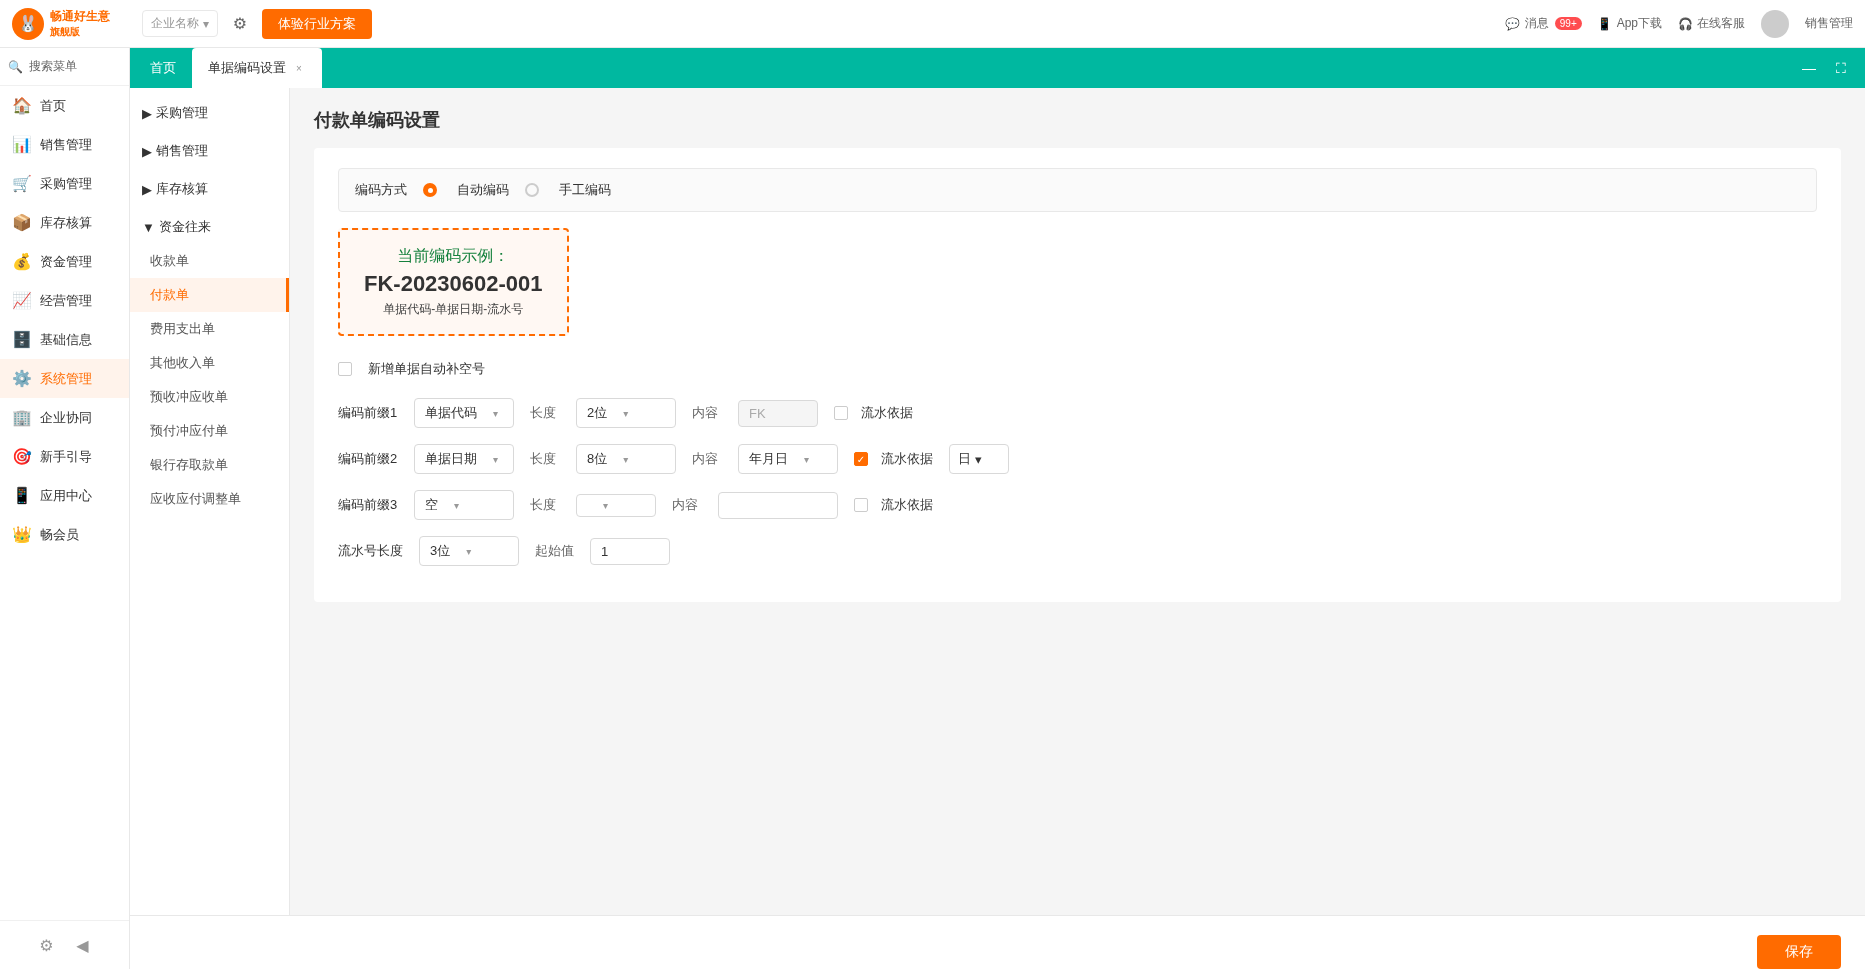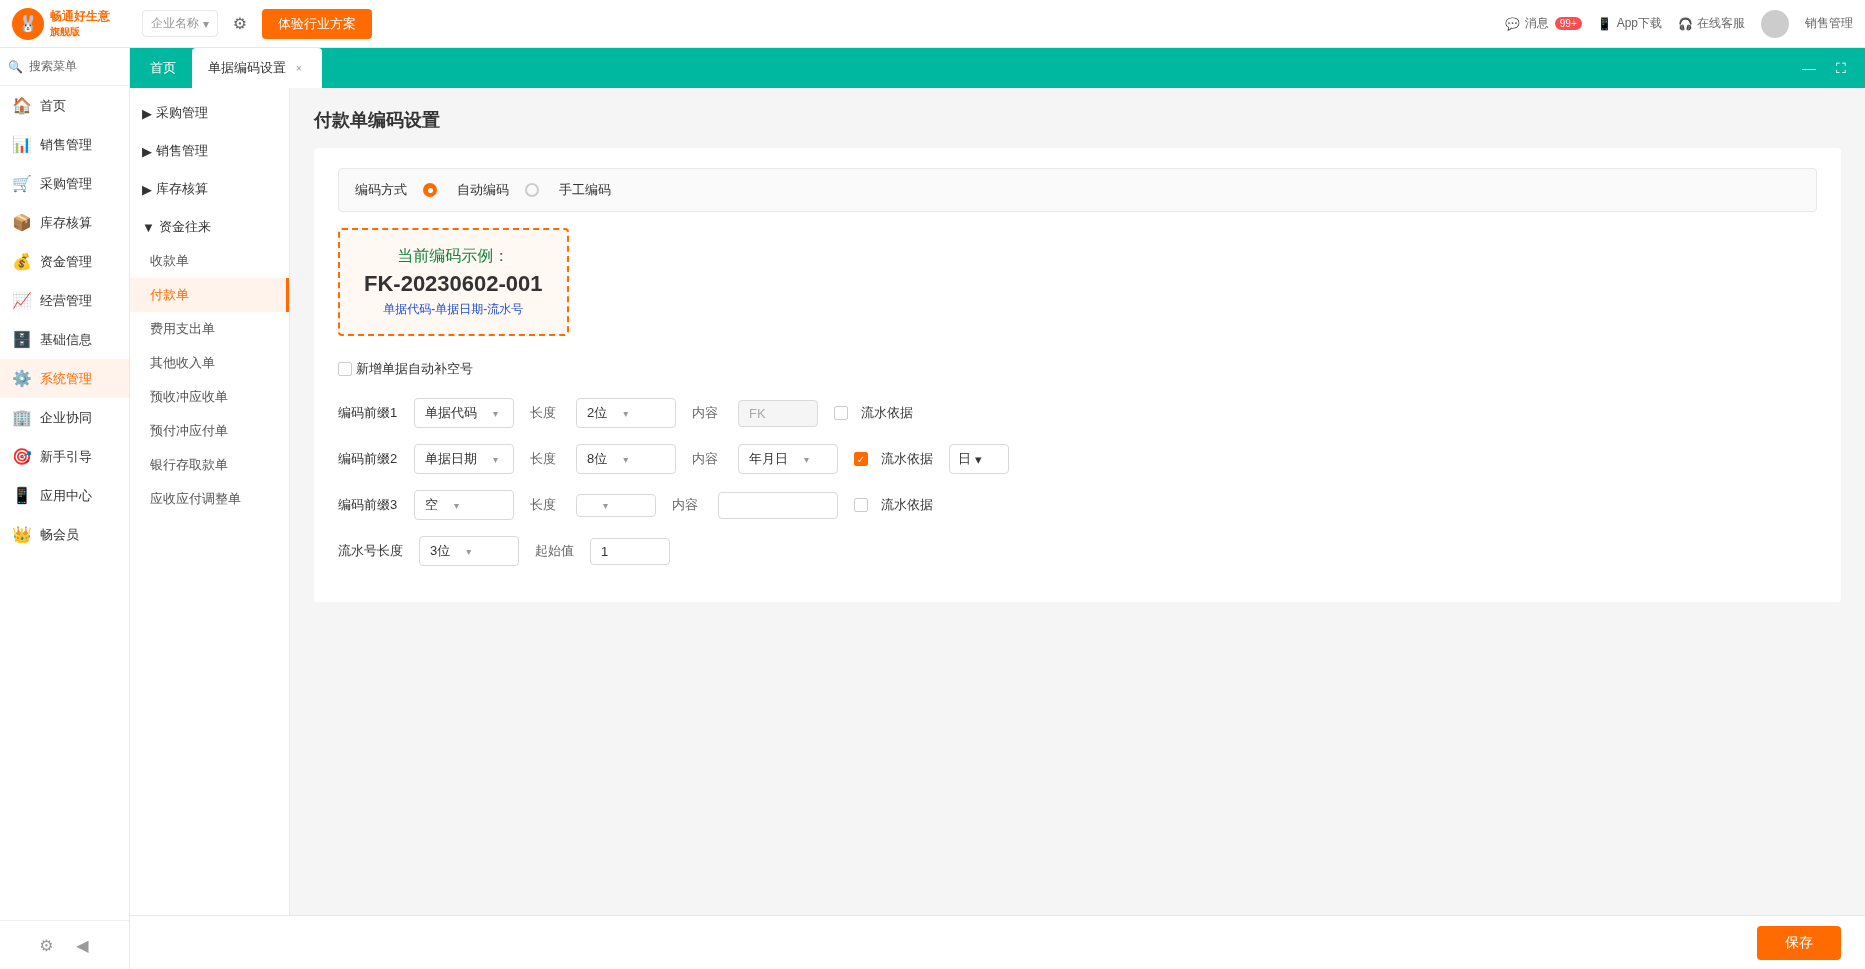--- a/index.html
+++ b/index.html
@@ -291,28 +291,28 @@
       margin-bottom: 24px;
     }
     .preview-code {
       font-size: 22px;
       font-weight: bold;
       color: #333;
       text-align: center;
     }
     .preview-desc {
       font-size: 12px;
-      color: #1d4ed8;
+      color: #404040;
       text-align: center;
       margin-top: 4px;
     }
 
     
     .checkbox-row {
-      display: flex; align-items: center; gap: 4px;
+      display: flex; align-items: center; gap: 16px;
       margin-bottom: 20px;
     }
     .checkbox-label { font-size: 13px; color: #333; }
 
     
     .form-row {
       display: flex; align-items: center; gap: 16px;
       margin-bottom: 16px;
     }
     .form-label { font-size: 13px; color: #333; min-width: 60px; }
@@ -371,21 +371,21 @@
       display: flex; align-items: center; gap: 16px;
       margin-top: 8px;
     }
 
     
     .bottom-bar {
       height: 54px;
       background: #fff;
       border-top: 1px solid #e8e8e8;
       display: flex;
-      align-items: center;
+      align-items: flex-end;
       justify-content: flex-end;
       padding: 0 24px;
     }
     .btn-save {
       background: #ff6b00;
       color: #fff;
       border: none;
       padding: 8px 28px;
       border-radius: 4px;
       cursor: pointer;

